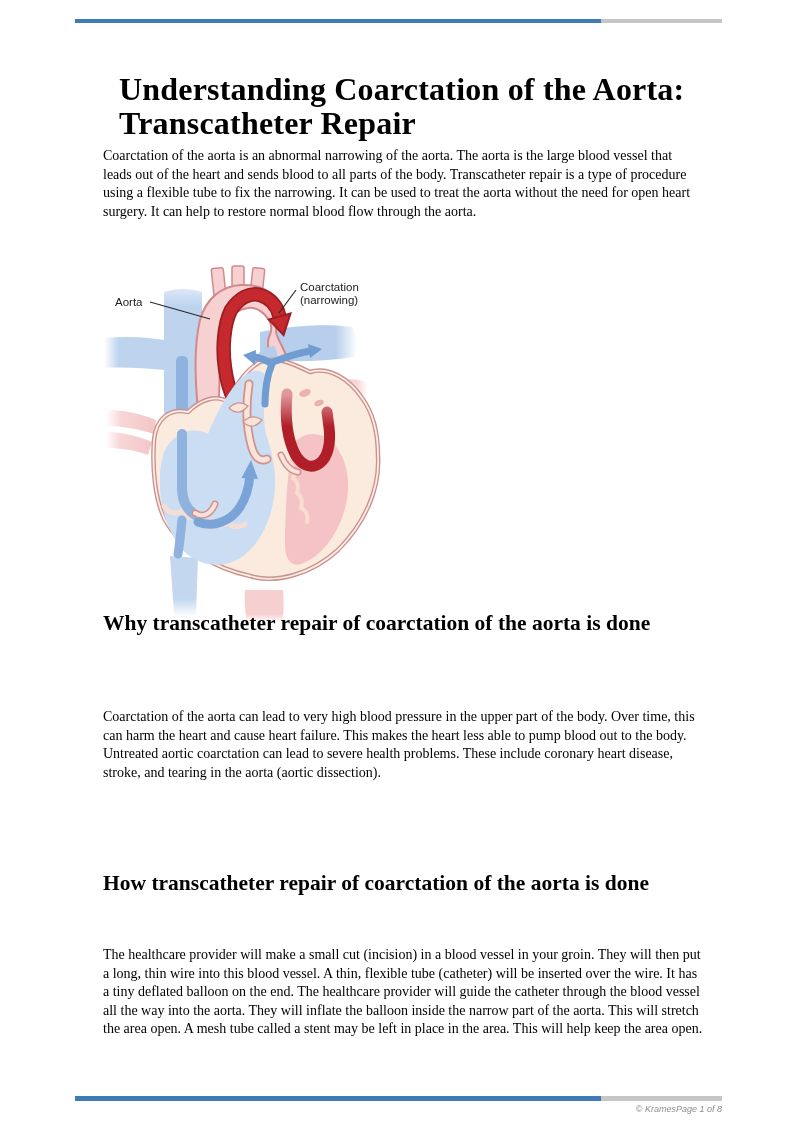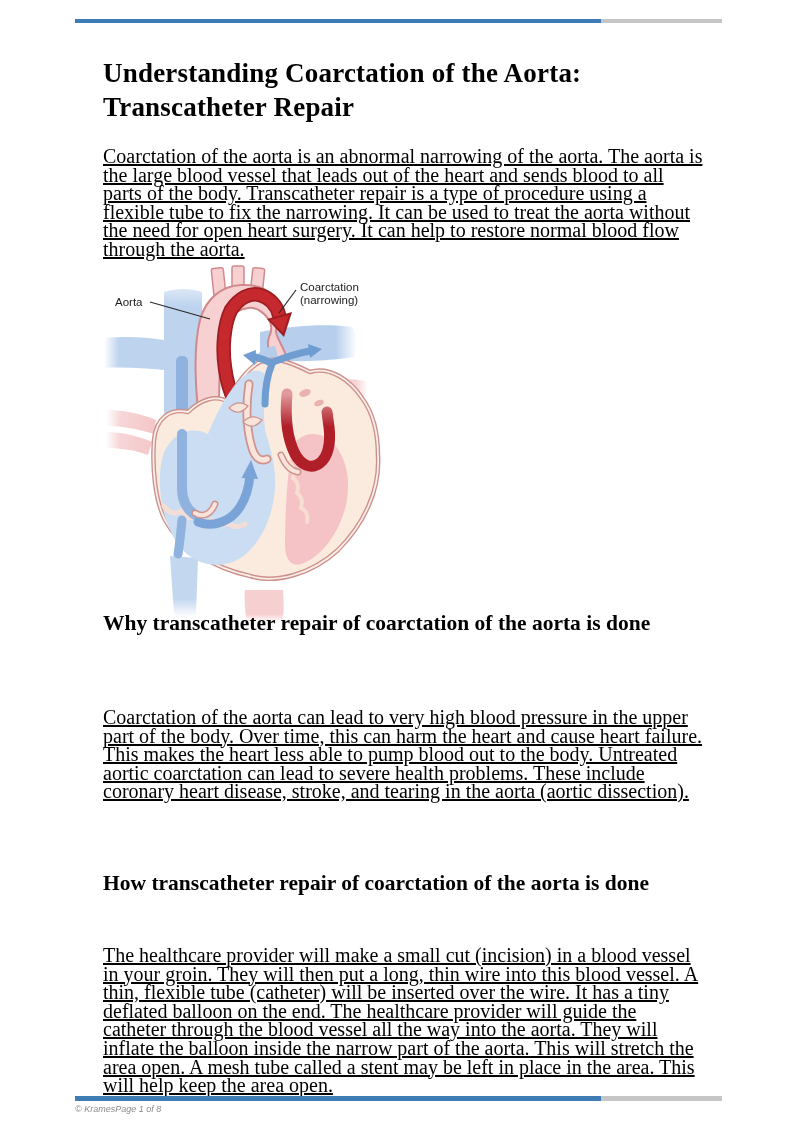--- a/index.html
+++ b/index.html
@@ -2,24 +2,24 @@
 <html><head>
 <meta charset="utf-8">
 <style>
   html,body{margin:0;padding:0;background:#ffffff;}
   .page{position:relative;width:800px;height:1130px;background:#ffffff;overflow:hidden;
         font-family:"Liberation Serif",serif;color:#000;}
   .abs{position:absolute;}
   .accent-bar{display:flex;height:4px;}
   .accent-bar .blue{width:526px;height:100%;}
   .accent-bar .gray{width:121px;height:100%;}
-  h1.title{margin:0;font-size:27px;line-height:34px;font-weight:bold;letter-spacing:.2px;}
+  h1.title{margin:16px;font-size:32px;line-height:34px;font-weight:bold;letter-spacing:.2px;}
   h2.section{margin:0;font-size:21.5px;line-height:29px;font-weight:bold;}
-  p.body{margin:0;font-size:20px;line-height:18.6px;text-decoration:underline;}
-  .footer-row{display:flex;justify-content:flex-start;
+  p.body{margin:0;font-size:14px;line-height:18.6px;}
+  .footer-row{display:flex;justify-content:flex-end;
               font-family:"Liberation Sans",sans-serif;font-style:italic;
               font-size:9px;color:#8c8c8c;}
   .fig-label{font-family:"Liberation Sans",sans-serif;font-size:11.5px;fill:#1c1c1c;}
 </style>
 </head>
 <body>
 
 <div class="page">
 
   <div class="abs accent-bar" style="left:75px;top:19px;width:647px;">

